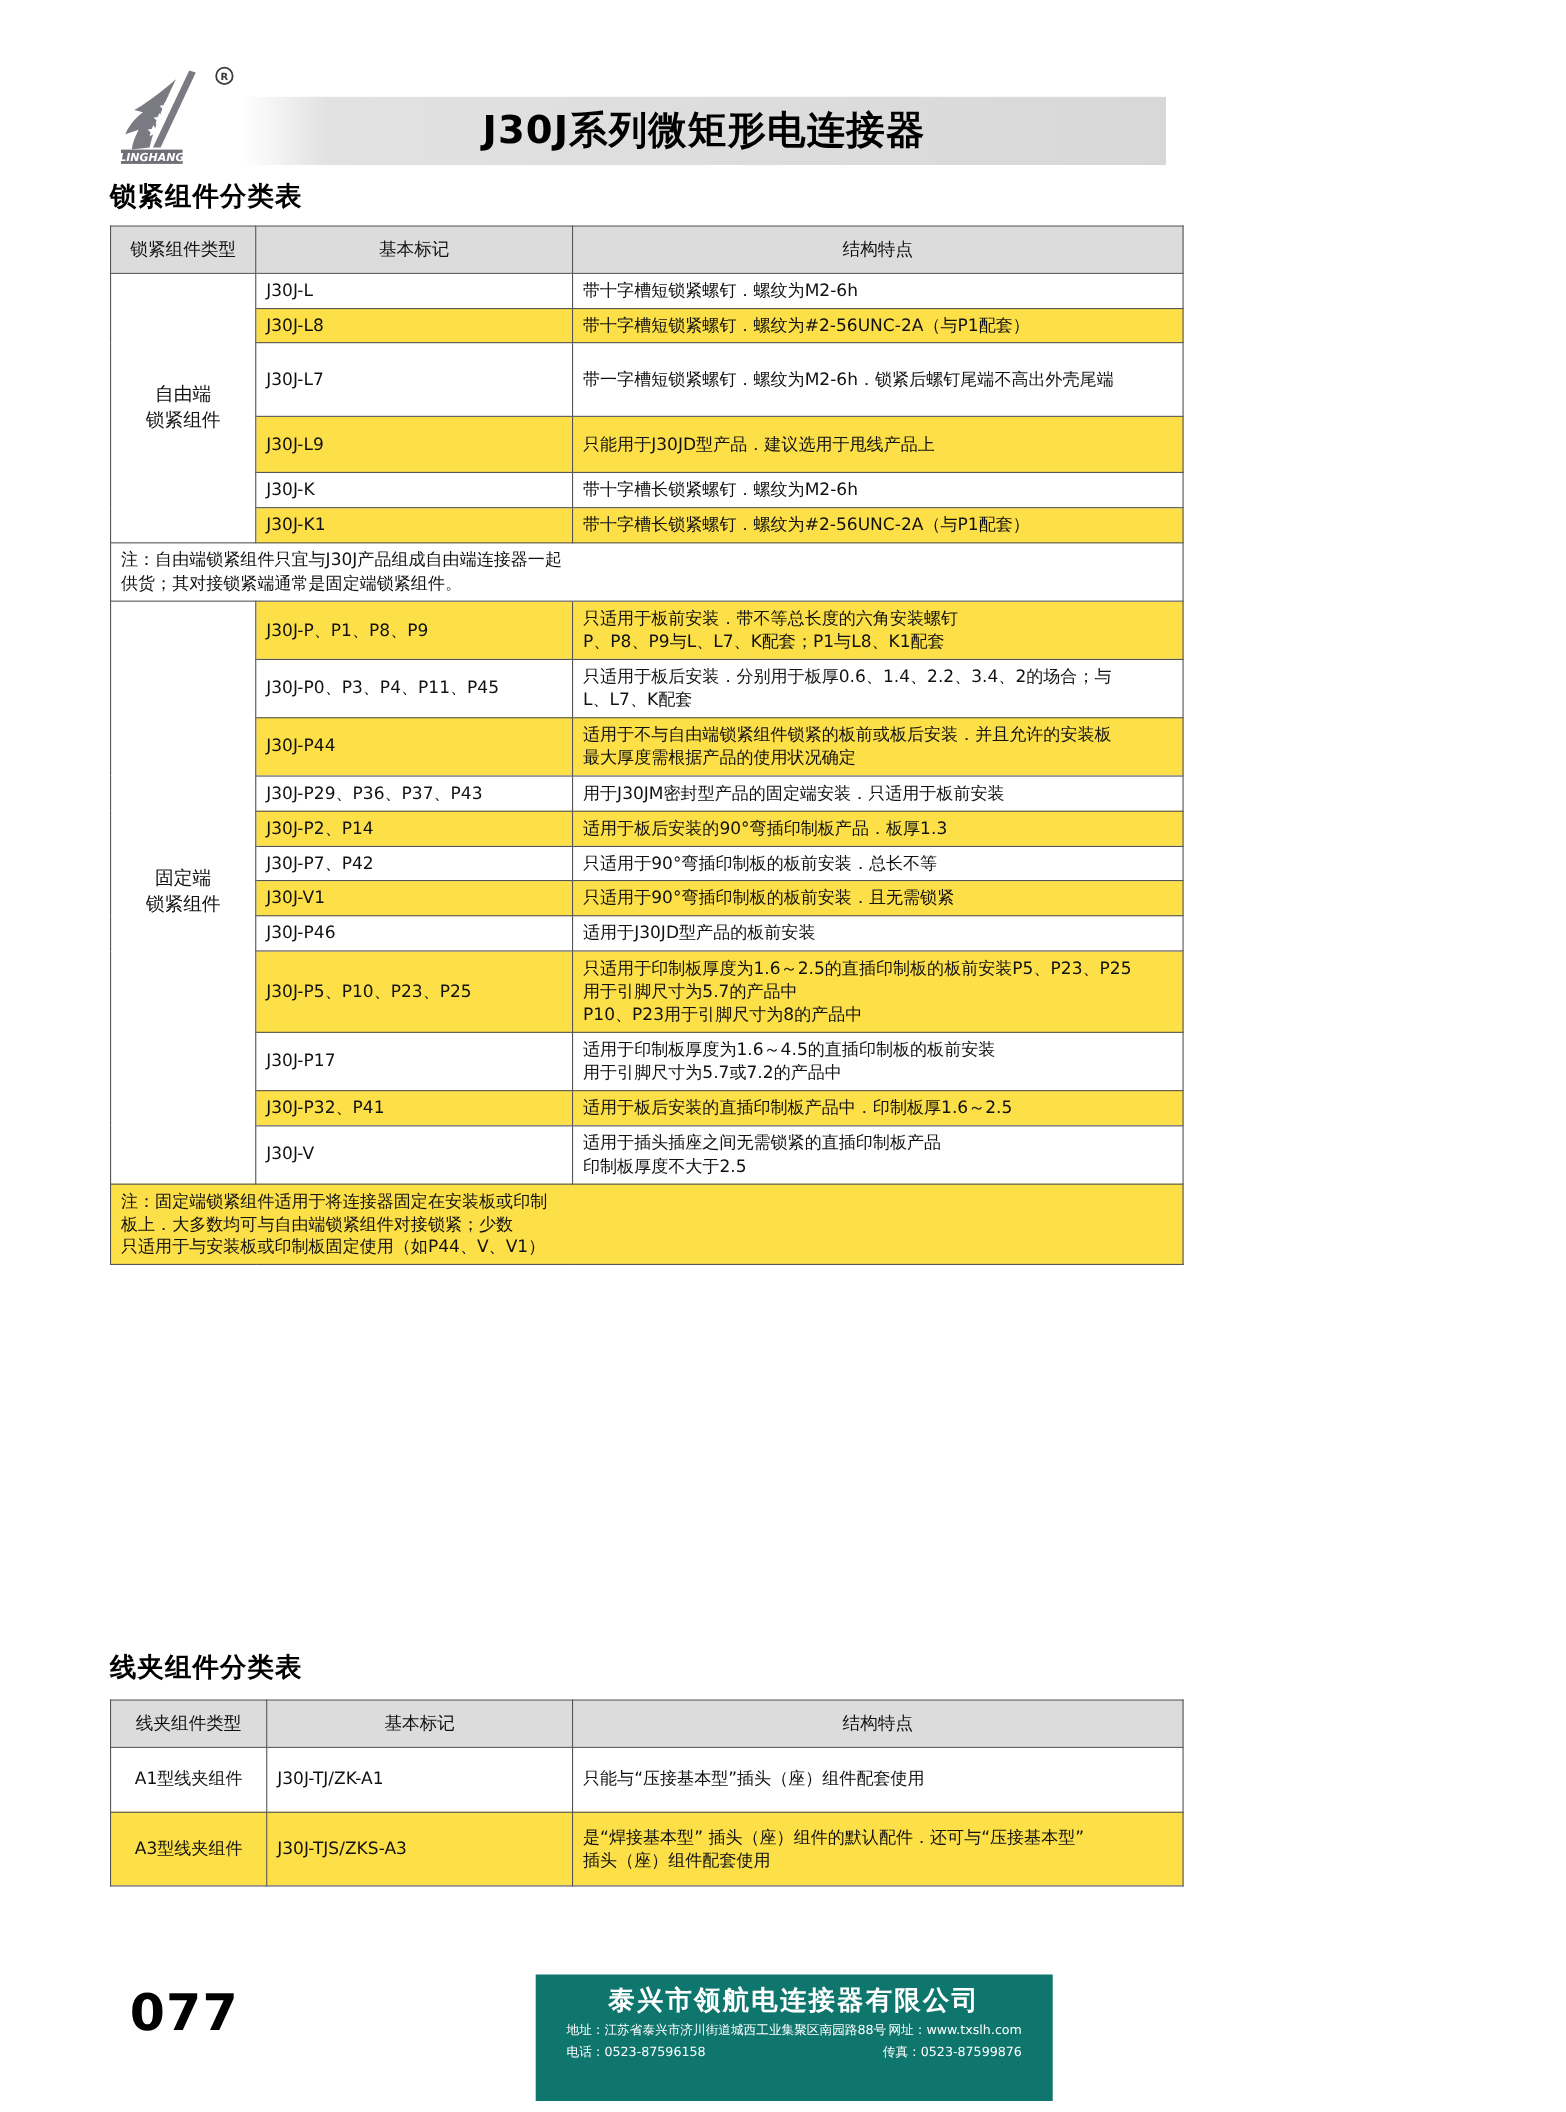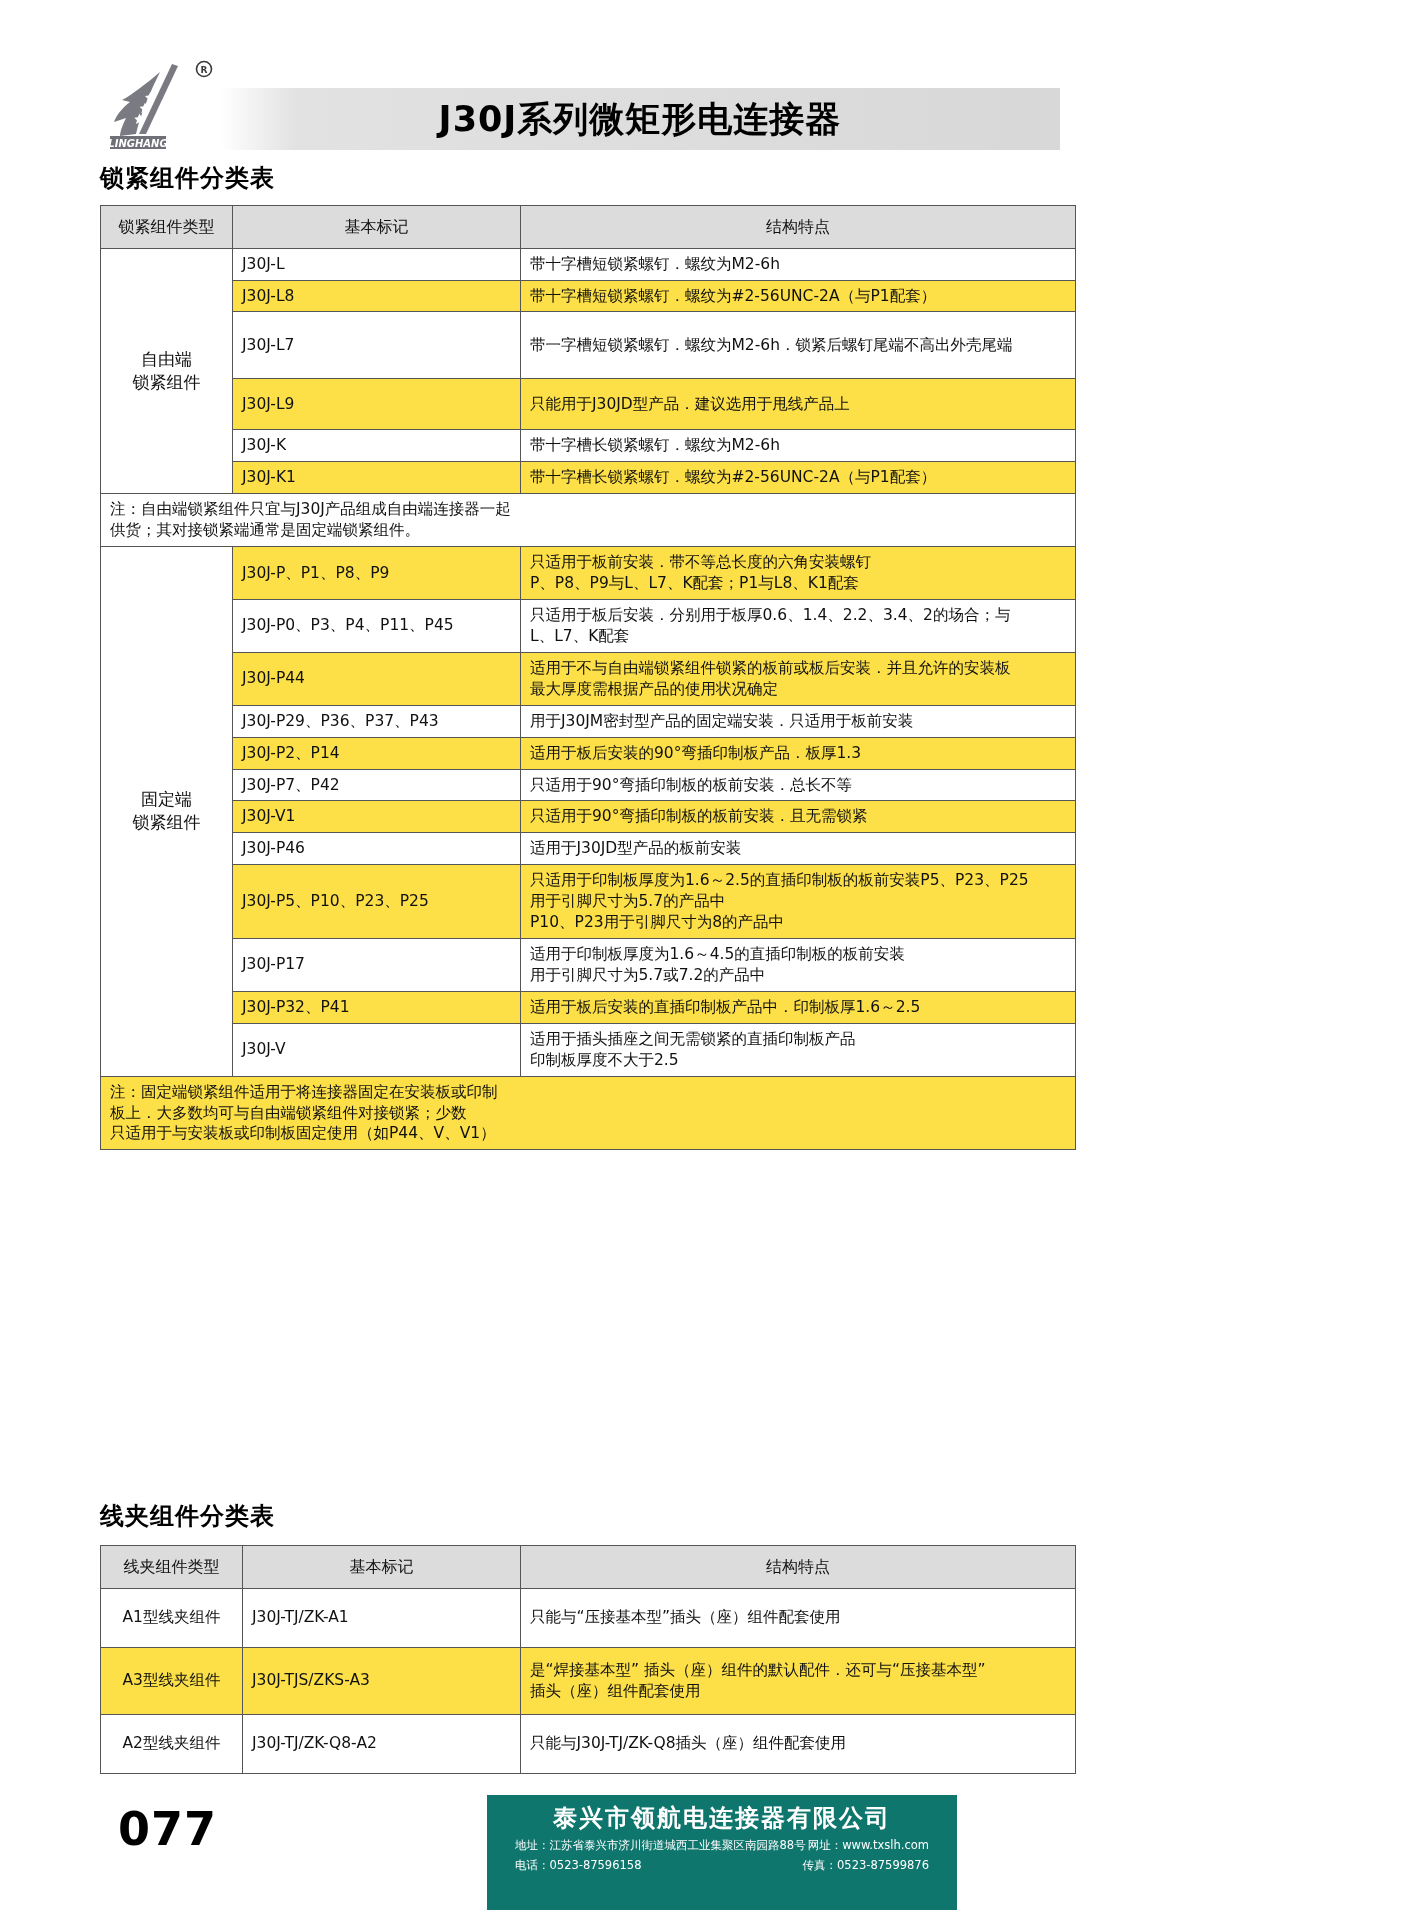--- a/index.html
+++ b/index.html
@@ -322,25 +322,20 @@
         <td class="plain ctr" style="height:48px">A1型线夹组件</td>
         <td class="plain">J30J-TJ/ZK-A1</td>
         <td class="plain">只能与“压接基本型”插头（座）组件配套使用</td>
       </tr>
       <tr>
         <td class="shaded ctr" style="height:56px">A3型线夹组件</td>
         <td class="shaded">J30J-TJS/ZKS-A3</td>
         <td class="shaded two-line">是“焊接基本型” 插头（座）组件的默认配件．还可与“压接基本型”
 插头（座）组件配套使用</td>
       </tr>
-      <tr>
-        <td class="plain ctr" style="height:48px">A2型线夹组件</td>
-        <td class="plain">J30J-TJ/ZK-Q8-A2</td>
-        <td class="plain">只能与J30J-TJ/ZK-Q8插头（座）组件配套使用</td>
-      </tr>
     </tbody>
   </table>
 
   <div class="page-number">077</div>
 
   <div class="footer-box">
     <div class="footer-company">泰兴市领航电连接器有限公司</div>
     <div class="footer-row r1">
       <span>地址：江苏省泰兴市济川街道城西工业集聚区南园路88号</span>
       <span>网址：www.txslh.com</span>

